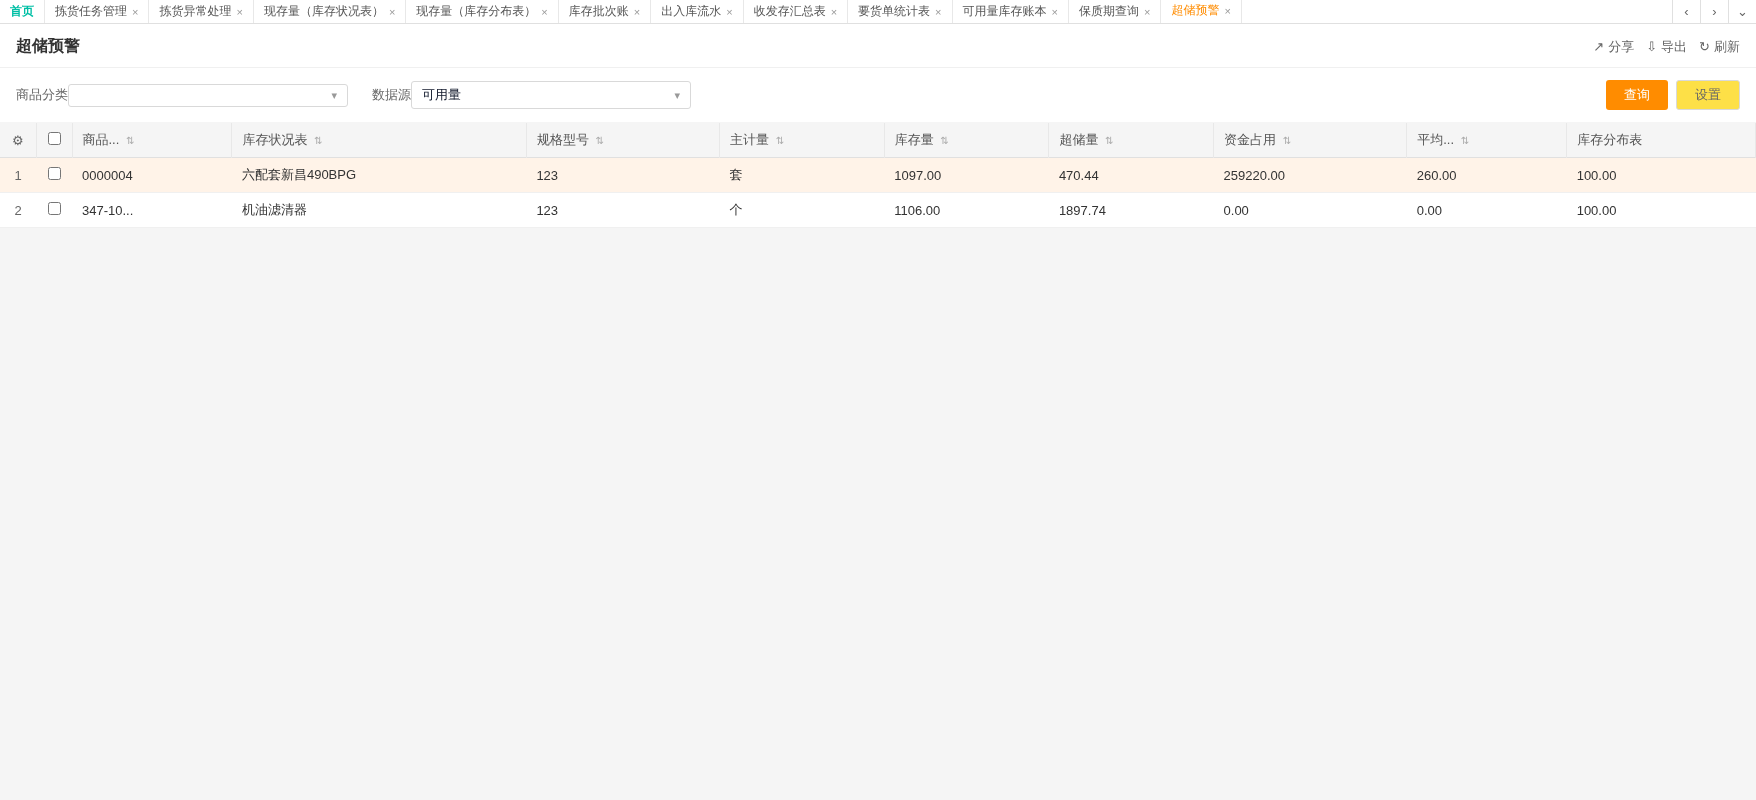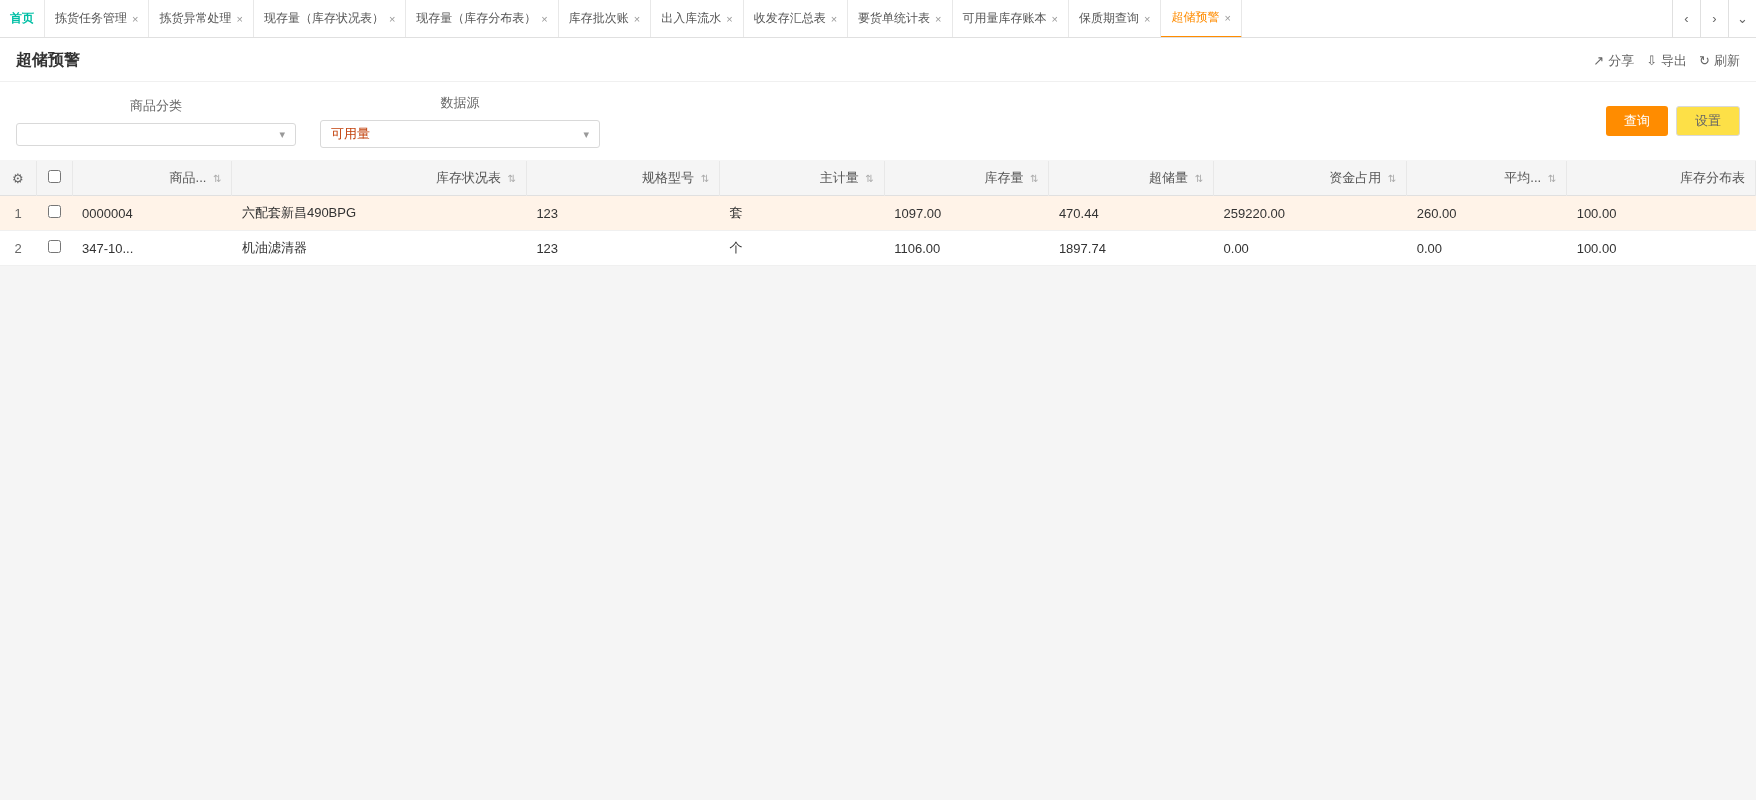--- a/index.html
+++ b/index.html
@@ -4,21 +4,21 @@
   <style>
     * { box-sizing: border-box; margin: 0; padding: 0; }
     body { font-family: 'Microsoft YaHei', Arial, sans-serif; font-size: 13px; background: #f5f5f5; color: #333; }
 
     
     .topbar {
       display: flex;
       align-items: center;
       background: #fff;
       border-bottom: 1px solid #e0e0e0;
-      height: 38px;
+      height: 24px;
       overflow: hidden;
     }
     .topbar-tab {
       display: flex;
       align-items: center;
       padding: 0 10px;
       height: 38px;
       font-size: 12px;
       color: #555;
       white-space: nowrap;
@@ -89,22 +89,20 @@
       background: #fff;
       padding: 12px 16px;
       display: flex;
       align-items: center;
       gap: 24px;
       border-top: 1px solid #f0f0f0;
     }
     .filter-item {
       display: flex;
       align-items: center;
-      gap: 8px;
-      flex-direction: column;
     }
     .filter-label {
       color: #666;
       font-size: 13px;
       white-space: nowrap;
     }
     .filter-select {
       display: flex;
       align-items: center;
       border: 1px solid #d9d9d9;
@@ -157,21 +155,21 @@
       width: 100%;
       border-collapse: collapse;
       font-size: 13px;
     }
     thead tr {
       background: #f5f5f5;
       border-bottom: 1px solid #e0e0e0;
     }
     thead th {
       padding: 8px 10px;
-      text-align: right;
+      text-align: left;
       color: #555;
       font-weight: normal;
       white-space: nowrap;
       border-right: 1px solid #e8e8e8;
       user-select: none;
     }
     thead th .sort-icon {
       color: #aaa;
       font-size: 10px;
       margin-left: 3px;
@@ -192,21 +190,21 @@
     .row-num {
       width: 36px;
       text-align: center;
       color: #666;
     }
     .gear-icon {
       color: #666;
       cursor: pointer;
     }
     .datasource-value {
-      color: #c2410c;
+      color: #0f172a;
       font-weight: 500;
     }
   </style>
 </head>
 <body>
 
 <div class="topbar">
   <div class="topbar-tab home">
     <span>首页</span>
   </div>

